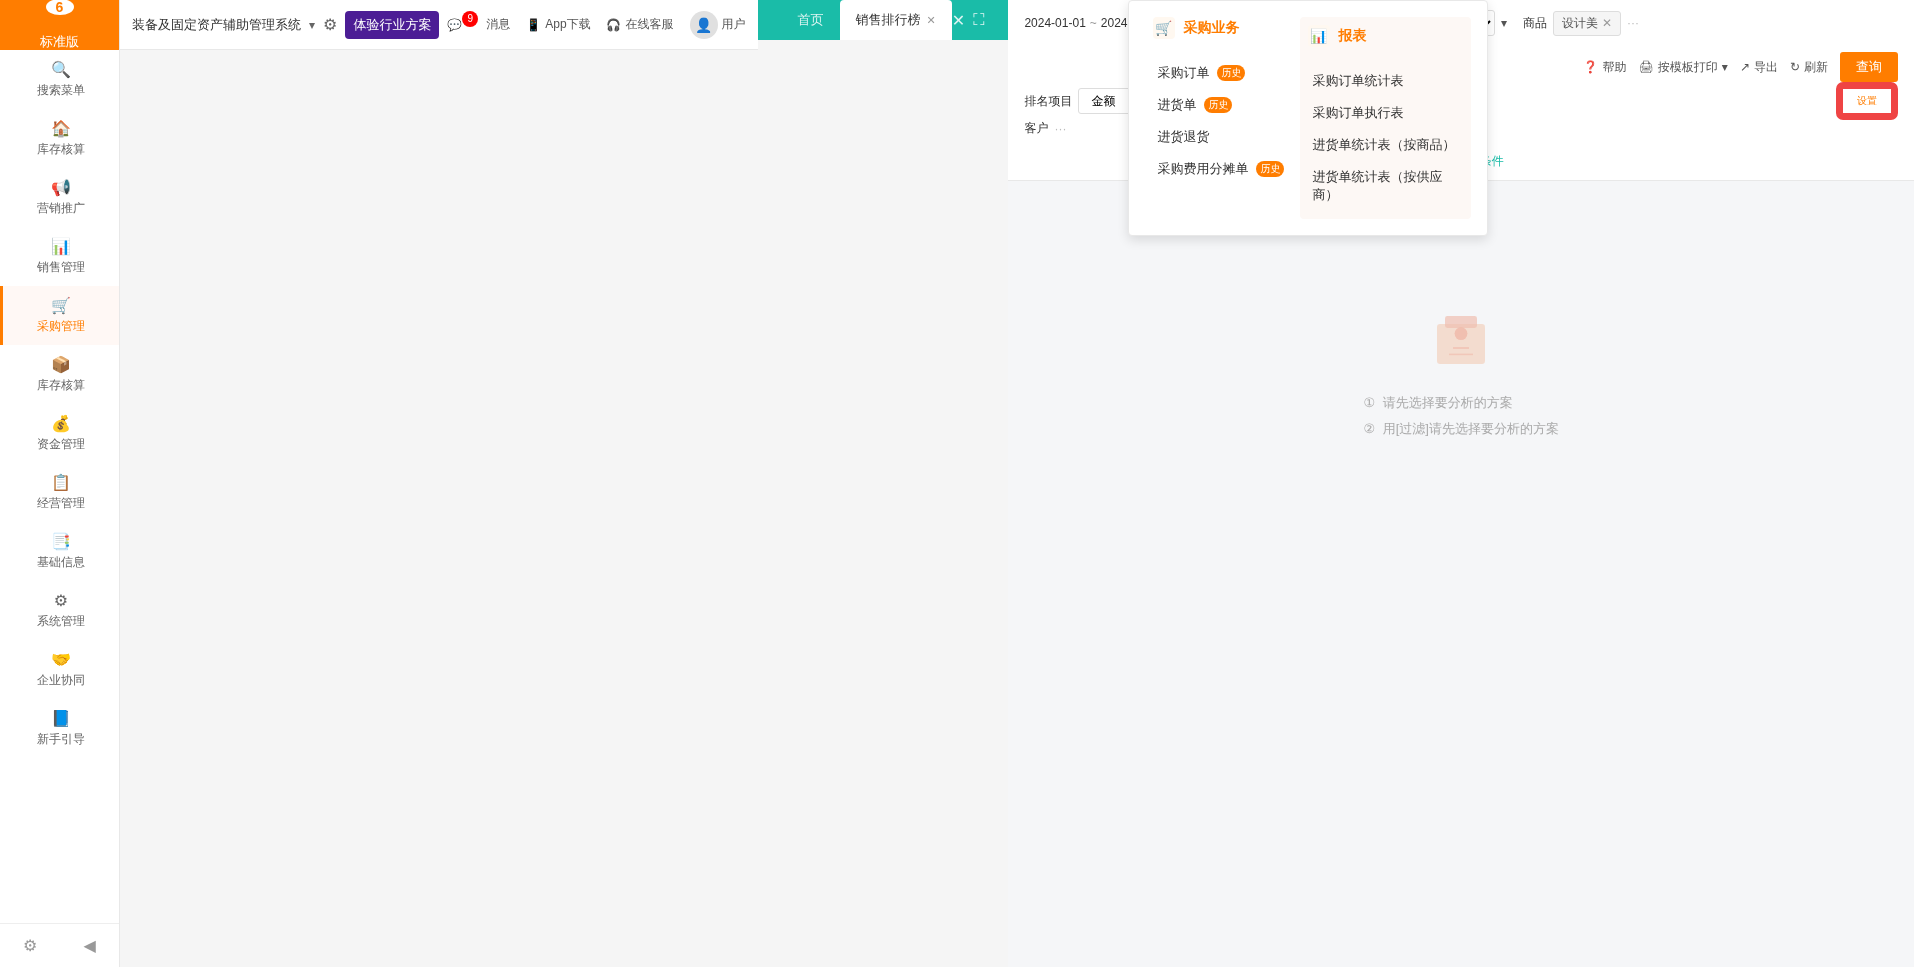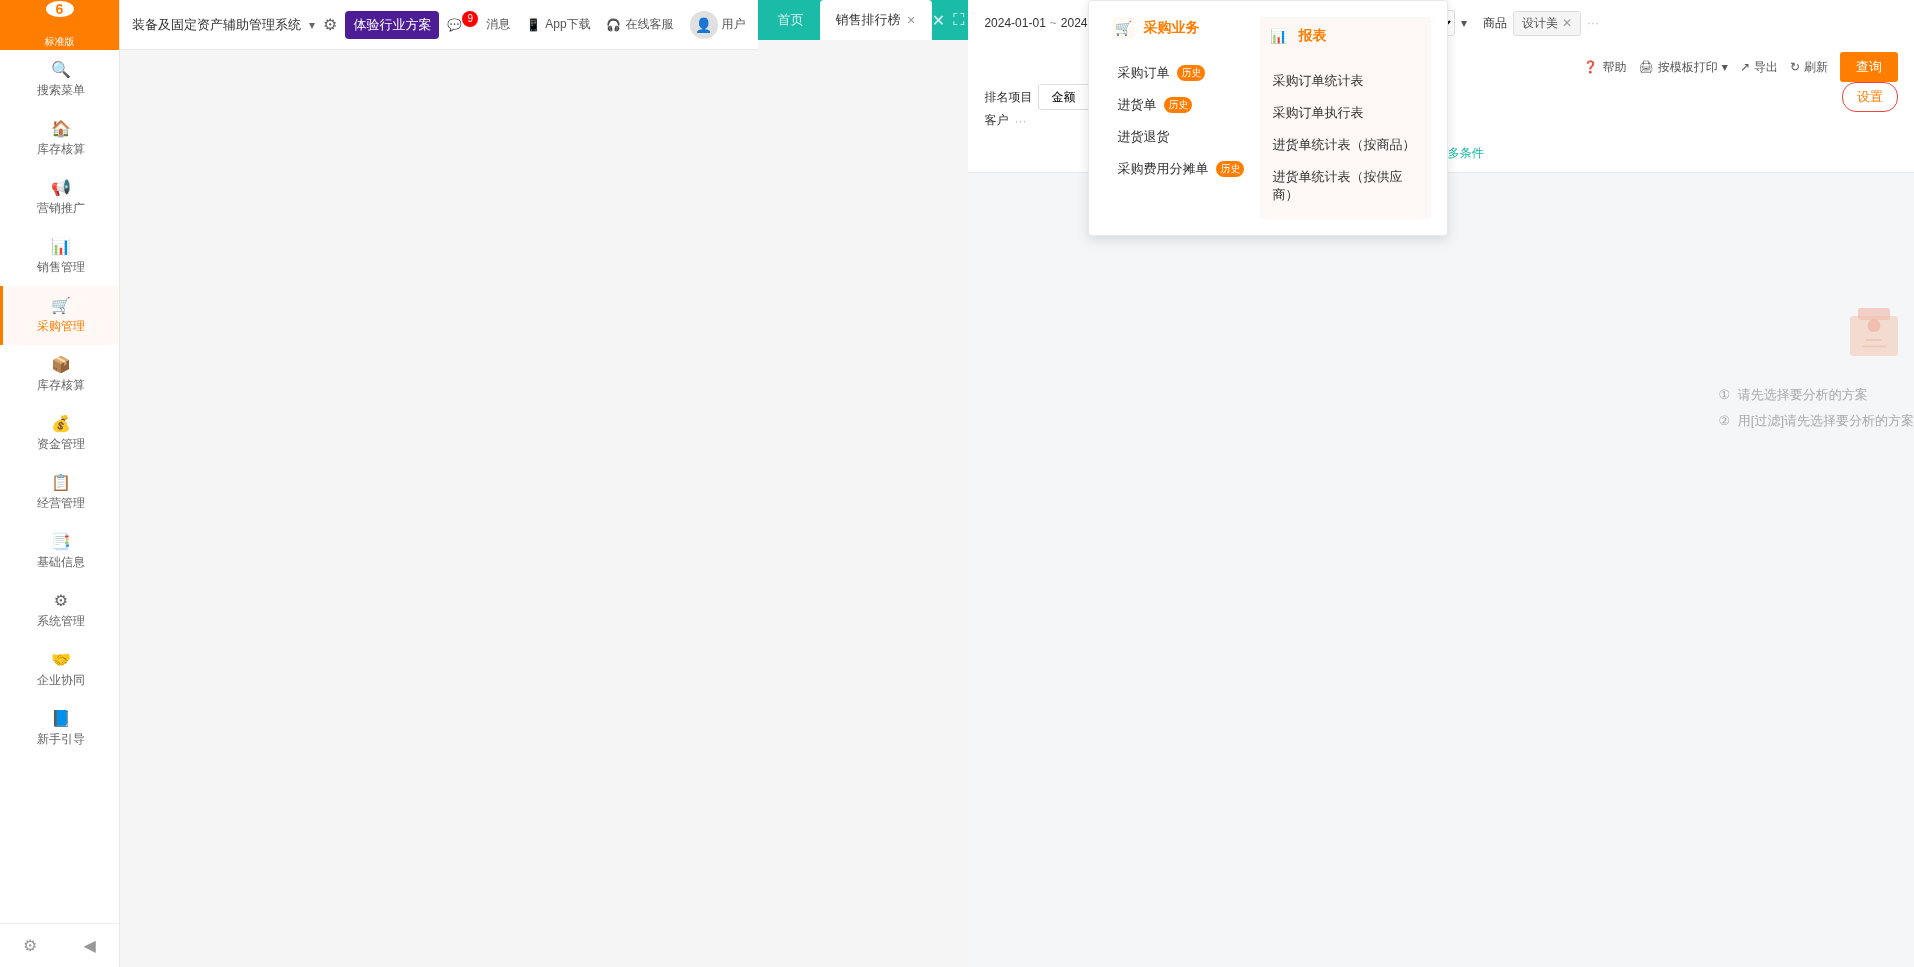--- a/index.html
+++ b/index.html
@@ -31,21 +31,21 @@
       border-radius: 50%;
       display: flex;
       align-items: center;
       justify-content: center;
       color: #ff7d00;
       font-weight: bold;
       font-size: 14px;
     }
     .sidebar-logo .logo-text {
       color: #fff;
-      font-size: 10px;
+      font-size: 13px;
       margin-top: 18px;
     }
     .sidebar-nav {
       flex: 1;
       overflow-y: auto;
     }
     .sidebar-item {
       display: flex;
       flex-direction: column;
       align-items: center;
@@ -156,21 +156,21 @@
       color: #999;
       font-size: 14px;
     }
 
     
     .tabbar {
       height: 40px;
       background: #1abca8;
       display: flex;
       align-items: center;
-      padding: 0 4px;
+      padding: 0 24px;
       flex-shrink: 0;
       gap: 0;
     }
     .tabbar-tab {
       height: 40px;
       display: flex;
       align-items: center;
       padding: 0 16px;
       cursor: pointer;
       font-size: 13px;
@@ -295,44 +295,44 @@
       color: #fff;
       border: none;
       border-radius: 3px;
       padding: 6px 16px;
       cursor: pointer;
       font-size: 13px;
     }
     .btn-setting {
       background: #fff;
       color: #ff7d00;
-      border: 1px solid #ef4444;
-      border-radius: 14px;
+      border: 7px solid #ef4444;
+      border-radius: 7px;
       padding: 5px 14px;
       cursor: pointer;
-      font-size: 13px;
+      font-size: 10px;
     }
     .collapse-btn {
       color: #1abca8;
       cursor: pointer;
       font-size: 12px;
       display: flex;
       align-items: center;
       gap: 3px;
     }
     .dots-btn {
       color: #bbb;
       cursor: pointer;
     }
 
     
     .empty-state {
       display: flex;
       flex-direction: column;
-      align-items: flex-end;
+      align-items: center;
       justify-content: center;
       height: 380px;
       gap: 10px;
     }
     .empty-icon {
       width: 80px;
       height: 80px;
       opacity: 0.5;
     }
     .empty-tips {

